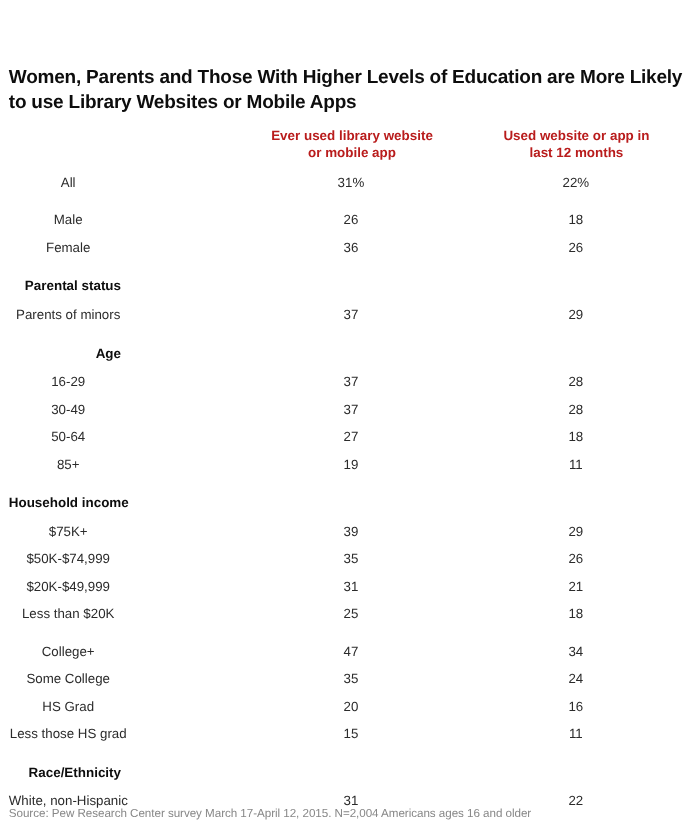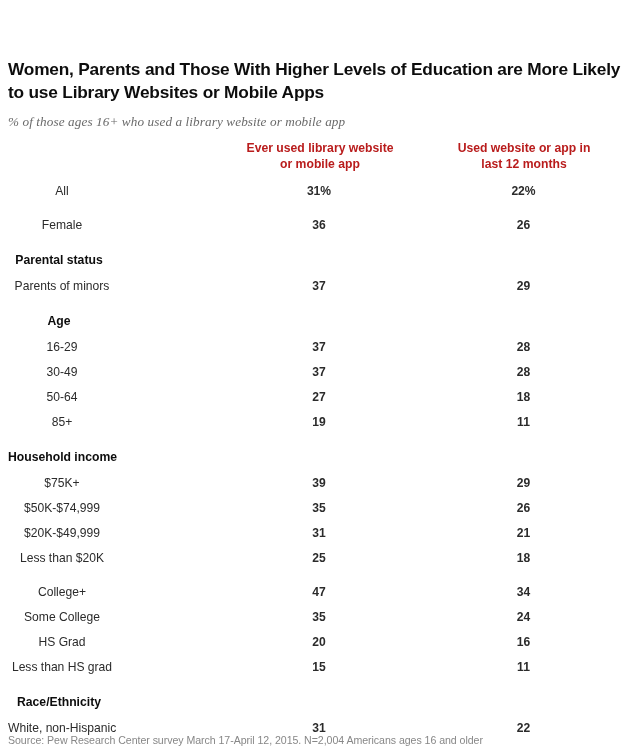--- a/index.html
+++ b/index.html
@@ -76,33 +76,32 @@
     height: 25px;
     vertical-align: middle;
   }
   tbody td.label {
     text-align: center;
     padding-right: 104px;
     white-space: nowrap;
   }
   tbody td.val {
     text-align: center;
-    font-weight: bold;
   }
   tbody td.val.v1 { padding-right: 2px; }
   tbody td.val.v2 { padding-right: 1px; }
 
   
   tr.grouprow td.label {
     font-weight: bold;
     color: #0d0d0d;
     font-size: 12.2px;
     padding-right: 110px;
   }
-  tr.grouprow td { height: 27px; }
+  tr.grouprow td { height: 27px; text-align: right; }
 
   
   tr.gap td { height: 9px; padding: 0; }
 
   
   .footer {
     position: absolute;
     left: 8px;
     bottom: 12px;
     width: 620px;
@@ -128,21 +127,20 @@
     margin-bottom: 8px;
   }
 </style>
 </head>
 <body>
 
 <div class="page">
 
   <h1 class="title">Women, Parents and Those With Higher Levels of Education are More Likely to use Library Websites or Mobile Apps</h1>
 
-  <p class="subtitle">% of those ages 16+ who used a library website or mobile app</p>
 
   <table class="data">
     <colgroup>
       <col class="c-label">
       <col class="c-v1">
       <col class="c-v2">
     </colgroup>
     <thead>
       <tr>
         <th class="blank"></th>
@@ -159,20 +157,25 @@
     <tbody id="table-body">
         <tr class="datarow">
           <td class="label">All</td>
           <td class="val v1">31%</td>
           <td class="val v2">22%</td>
         </tr>
         <tr class="gap">
           <td colspan="3"></td>
         </tr>
         <tr class="datarow">
+          <td class="label">Male</td>
+          <td class="val v1">26</td>
+          <td class="val v2">18</td>
+        </tr>
+        <tr class="datarow">
           <td class="label">Female</td>
           <td class="val v1">36</td>
           <td class="val v2">26</td>
         </tr>
         <tr class="gap">
           <td colspan="3"></td>
         </tr>
         <tr class="grouprow">
           <td class="label">Parental status</td>
           <td class="val v1"></td>
@@ -251,21 +254,21 @@
           <td class="label">Some College</td>
           <td class="val v1">35</td>
           <td class="val v2">24</td>
         </tr>
         <tr class="datarow">
           <td class="label">HS Grad</td>
           <td class="val v1">20</td>
           <td class="val v2">16</td>
         </tr>
         <tr class="datarow">
-          <td class="label">Less than HS grad</td>
+          <td class="label">Less those HS grad</td>
           <td class="val v1">15</td>
           <td class="val v2">11</td>
         </tr>
         <tr class="gap">
           <td colspan="3"></td>
         </tr>
         <tr class="grouprow">
           <td class="label">Race/Ethnicity</td>
           <td class="val v1"></td>
           <td class="val v2"></td>

